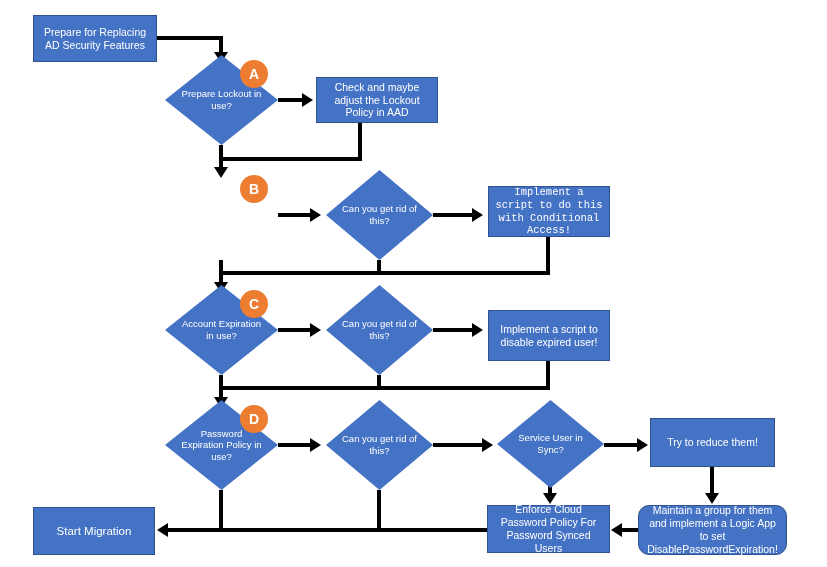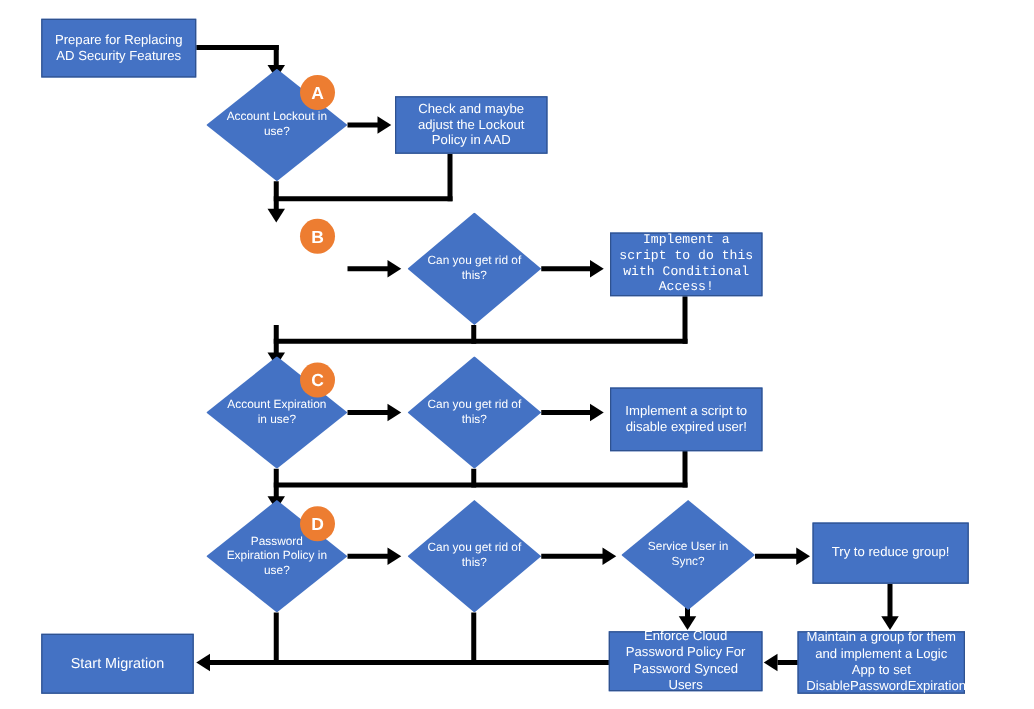--- a/index.html
+++ b/index.html
@@ -111,21 +111,21 @@
   <div class="node box" style="left:33px; top:15px; width:124px; height:47px;">
     <span class="txt">Prepare for Replacing AD Security Features</span>
   </div>
 
   <div class="conn h" style="left:157px; top:36px; width:66px;"></div>
   <div class="conn v" style="left:219px; top:36px; height:22px;"></div>
   <div class="arrow arrow-down" style="left:214px; top:52px;"></div>
 
   <div class="node diamond" style="left:165px; top:55px; width:113px; height:90px;">
     <span class="dia-bg"></span>
-    <span class="txt">Account Lockout in use?</span>
+    <span class="txt">Prepare Lockout in use?</span>
   </div>
   <div class="badge" style="left:240px; top:60px;">
     <span>A</span>
   </div>
 
   <div class="conn h" style="left:278px; top:98px; width:28px;"></div>
   <div class="arrow arrow-right" style="left:302px; top:93px;"></div>
 
   <div class="node box" style="left:316px; top:77px; width:122px; height:46px;">
     <span class="txt">Check and maybe adjust the Lockout Policy in AAD</span>
@@ -212,30 +212,30 @@
 
   <div class="node diamond" style="left:497px; top:400px; width:107px; height:88px;">
     <span class="dia-bg"></span>
     <span class="txt">Service User in Sync?</span>
   </div>
 
   <div class="conn h" style="left:604px; top:443px; width:34px;"></div>
   <div class="arrow arrow-right" style="left:637px; top:438px;"></div>
 
   <div class="node box" style="left:650px; top:418px; width:125px; height:49px;">
-    <span class="txt">Try to reduce group!</span>
+    <span class="txt">Try to reduce them!</span>
   </div>
 
   <div class="conn v" style="left:548px; top:484px; height:12px;"></div>
   <div class="arrow arrow-down" style="left:543px; top:493px;"></div>
 
   <div class="conn v" style="left:710px; top:467px; height:29px;"></div>
   <div class="arrow arrow-down" style="left:705px; top:493px;"></div>
 
-  <div class="node box" style="left:638px; top:505px; width:134px; height:50px;">
+  <div class="node box" style="left:638px; top:505px; width:149px; height:50px;border-radius:11px;">
     <span class="txt">Maintain a group for them and implement a Logic App to set DisablePasswordExpiration!</span>
   </div>
 
   <div class="conn h" style="left:622px; top:528px; width:18px;"></div>
   <div class="arrow arrow-left" style="left:611px; top:523px;"></div>
 
   <div class="node box" style="left:487px; top:505px; width:123px; height:48px;">
     <span class="txt">Enforce Cloud Password Policy For Password Synced Users</span>
   </div>
 

